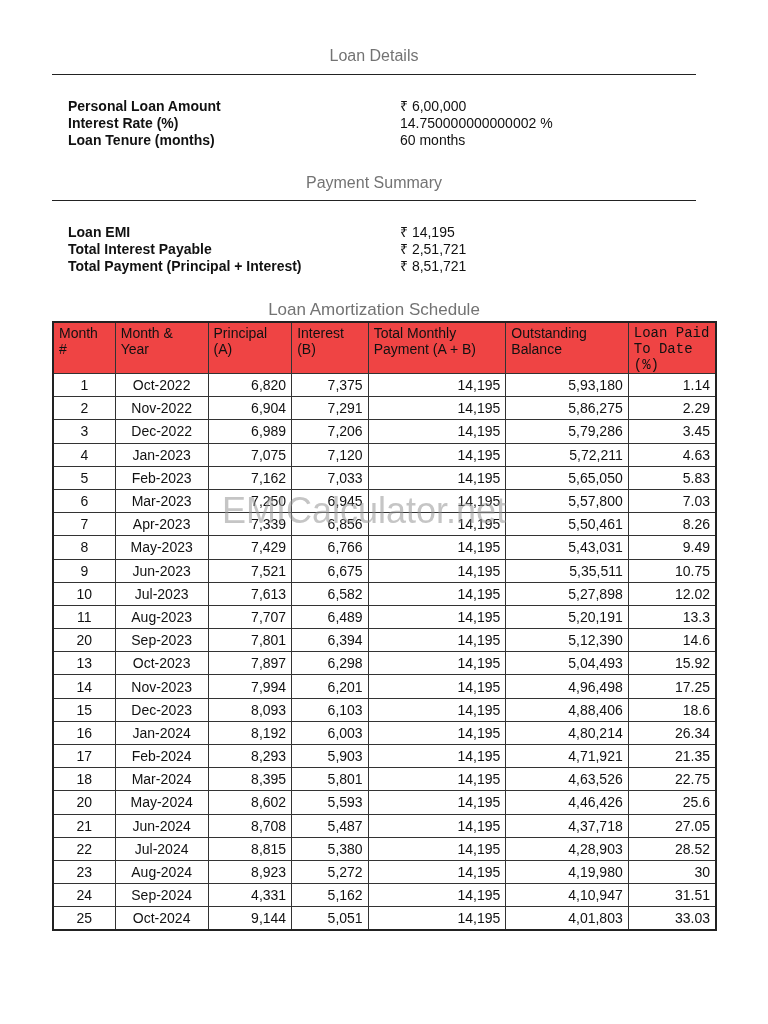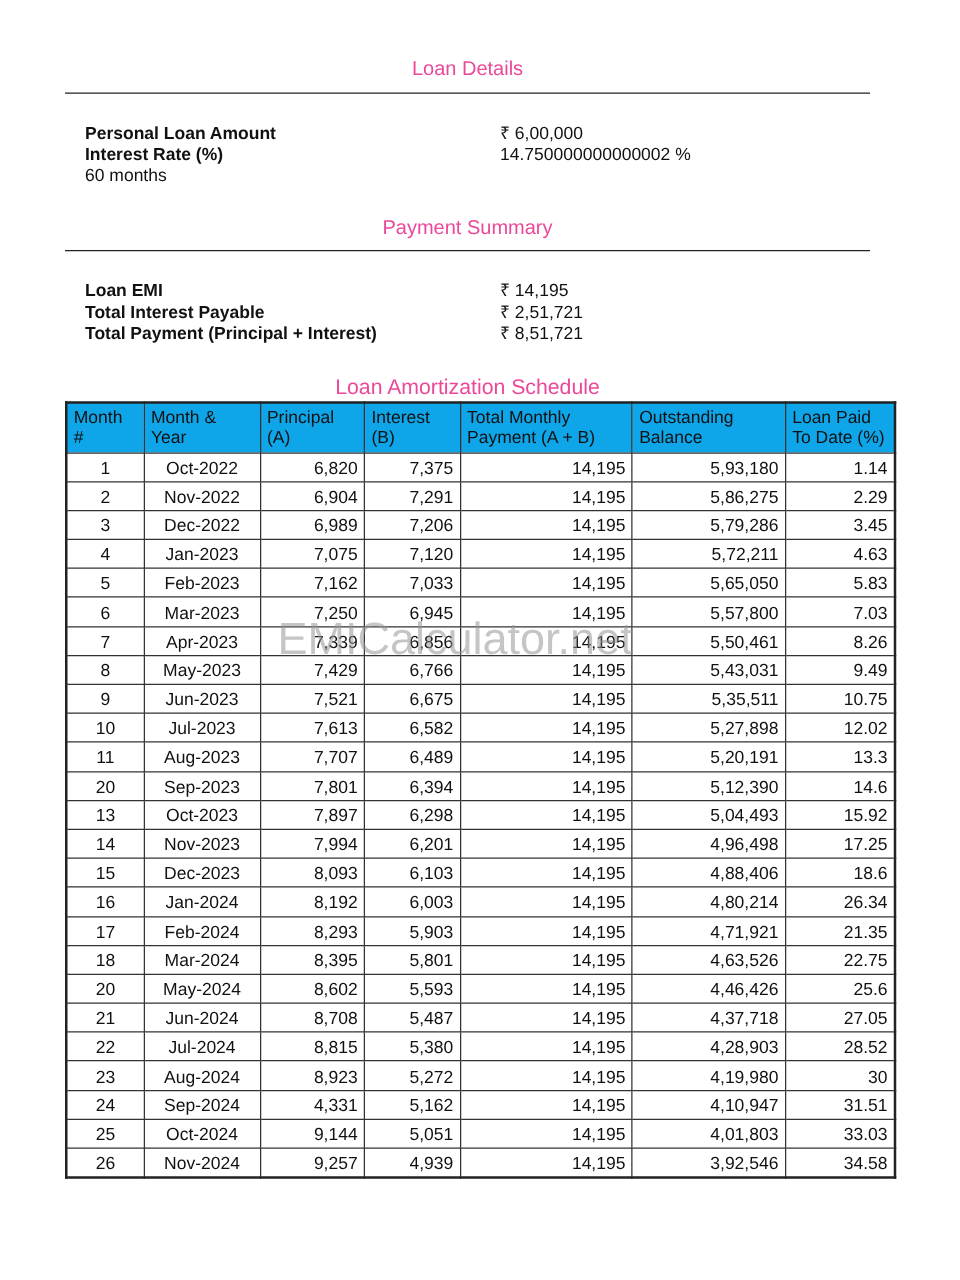--- a/index.html
+++ b/index.html
@@ -12,21 +12,21 @@
       position: relative;
     }
     .page { position: absolute; left: 0; top: 0; width: 768px; height: 1024px; }
 
     .section-title {
       position: absolute;
       left: 52px; width: 644px;
       text-align: center;
       font-size: 16px;
       font-weight: 500;
-      color: #ec4899;
+      color: #737373;
     }
     .rule {
       position: absolute;
       left: 52px; width: 644px; height: 0;
       border-top: 1.5px solid #222;
     }
     .kv {
       position: absolute;
       left: 52px; width: 644px;
       font-size: 14px;
@@ -52,21 +52,21 @@
       border-collapse: collapse;
       font-size: 14px;
       color: #111;
       border: 2px solid #222;
     }
     table.sched th, table.sched td {
       border: 1px solid #333;
       padding: 0 5px;
     }
     table.sched th {
-      background: #0ea5e9;
+      background: #ef4444;
       font-weight: normal;
       text-align: left;
       vertical-align: top;
       height: 40px;
       line-height: 16px;
       padding-top: 2px;
       font-size: 14px;
     }
     table.sched td {
       height: 23.2px;
@@ -74,21 +74,21 @@
     }
     td.c { text-align: center; }
     td.r { text-align: right; }
 
     .col0 { width: 61px; }
     .col1 { width: 91px; }
     .col2 { width: 82px; }
     .col3 { width: 75px; }
     .col4 { width: 135px; }
     .col5 { width: 120px; }
-    .col6 { width: 86px; }
+    .col6 { width: 86px; font-family: Liberation Mono, monospace; }
 
     .watermark {
       position: absolute;
       left: 222px; top: 490px;
       font-size: 36px;
       color: rgba(150,150,150,0.55);
       font-family: "Liberation Sans", sans-serif;
       pointer-events: none;
       letter-spacing: 0px;
       white-space: nowrap;
@@ -105,20 +105,21 @@
   <div id="kv1" class="kv">
     <div class="kv-row">
       <span class="kv-label">Personal Loan Amount</span>
       <span class="kv-value">₹ 6,00,000</span>
     </div>
     <div class="kv-row">
       <span class="kv-label">Interest Rate (%)</span>
       <span class="kv-value">14.750000000000002 %</span>
     </div>
     <div class="kv-row">
+      <span class="kv-label">Loan Tenure (months)</span>
       <span class="kv-value">60 months</span>
     </div>
   </div>
 
   <div id="t2" class="section-title">Payment Summary</div>
   <div id="r2" class="rule"></div>
 
   <div id="kv2" class="kv">
     <div class="kv-row">
       <span class="kv-label">Loan EMI</span>
@@ -379,26 +380,17 @@
         </tr>
         <tr>
           <td class="c">25</td>
           <td class="c">Oct-2024</td>
           <td class="r">9,144</td>
           <td class="r">5,051</td>
           <td class="r">14,195</td>
           <td class="r">4,01,803</td>
           <td class="r">33.03</td>
         </tr>
-        <tr>
-          <td class="c">26</td>
-          <td class="c">Nov-2024</td>
-          <td class="r">9,257</td>
-          <td class="r">4,939</td>
-          <td class="r">14,195</td>
-          <td class="r">3,92,546</td>
-          <td class="r">34.58</td>
-        </tr>
       </tbody>
   </table>
 
   <div class="watermark">EMICalculator.net</div>
 </div>
 
 </body></html>

